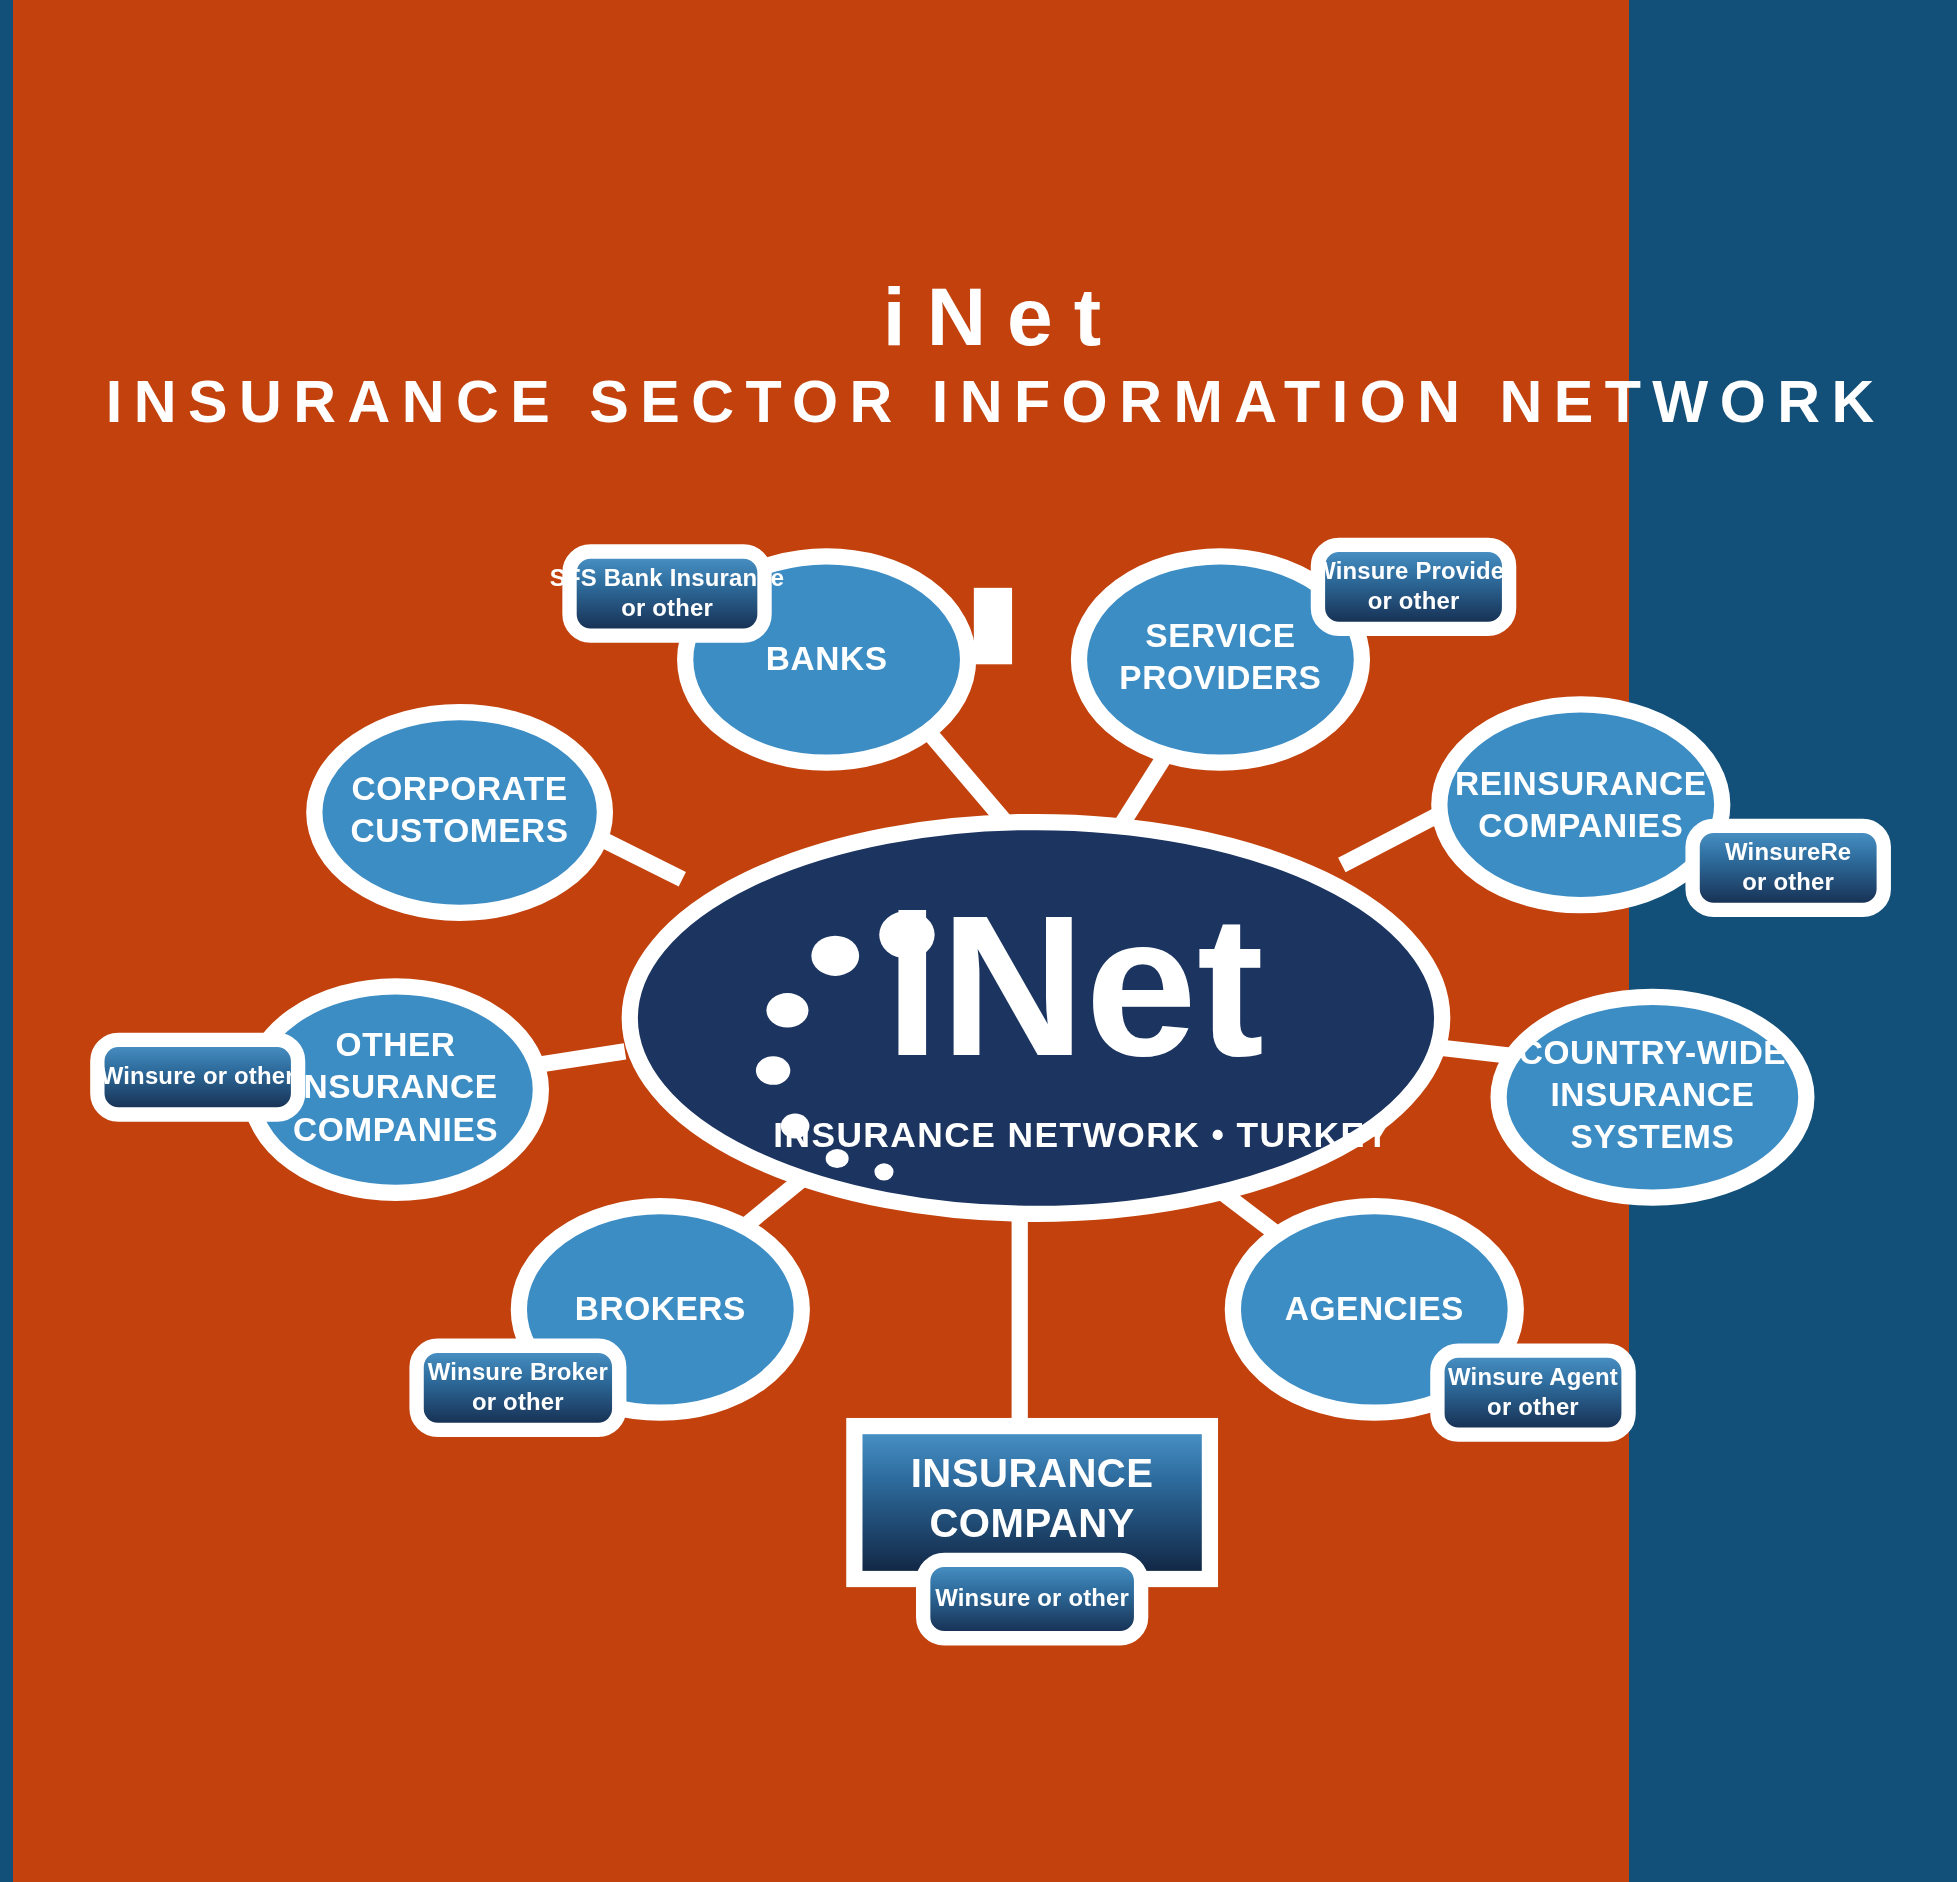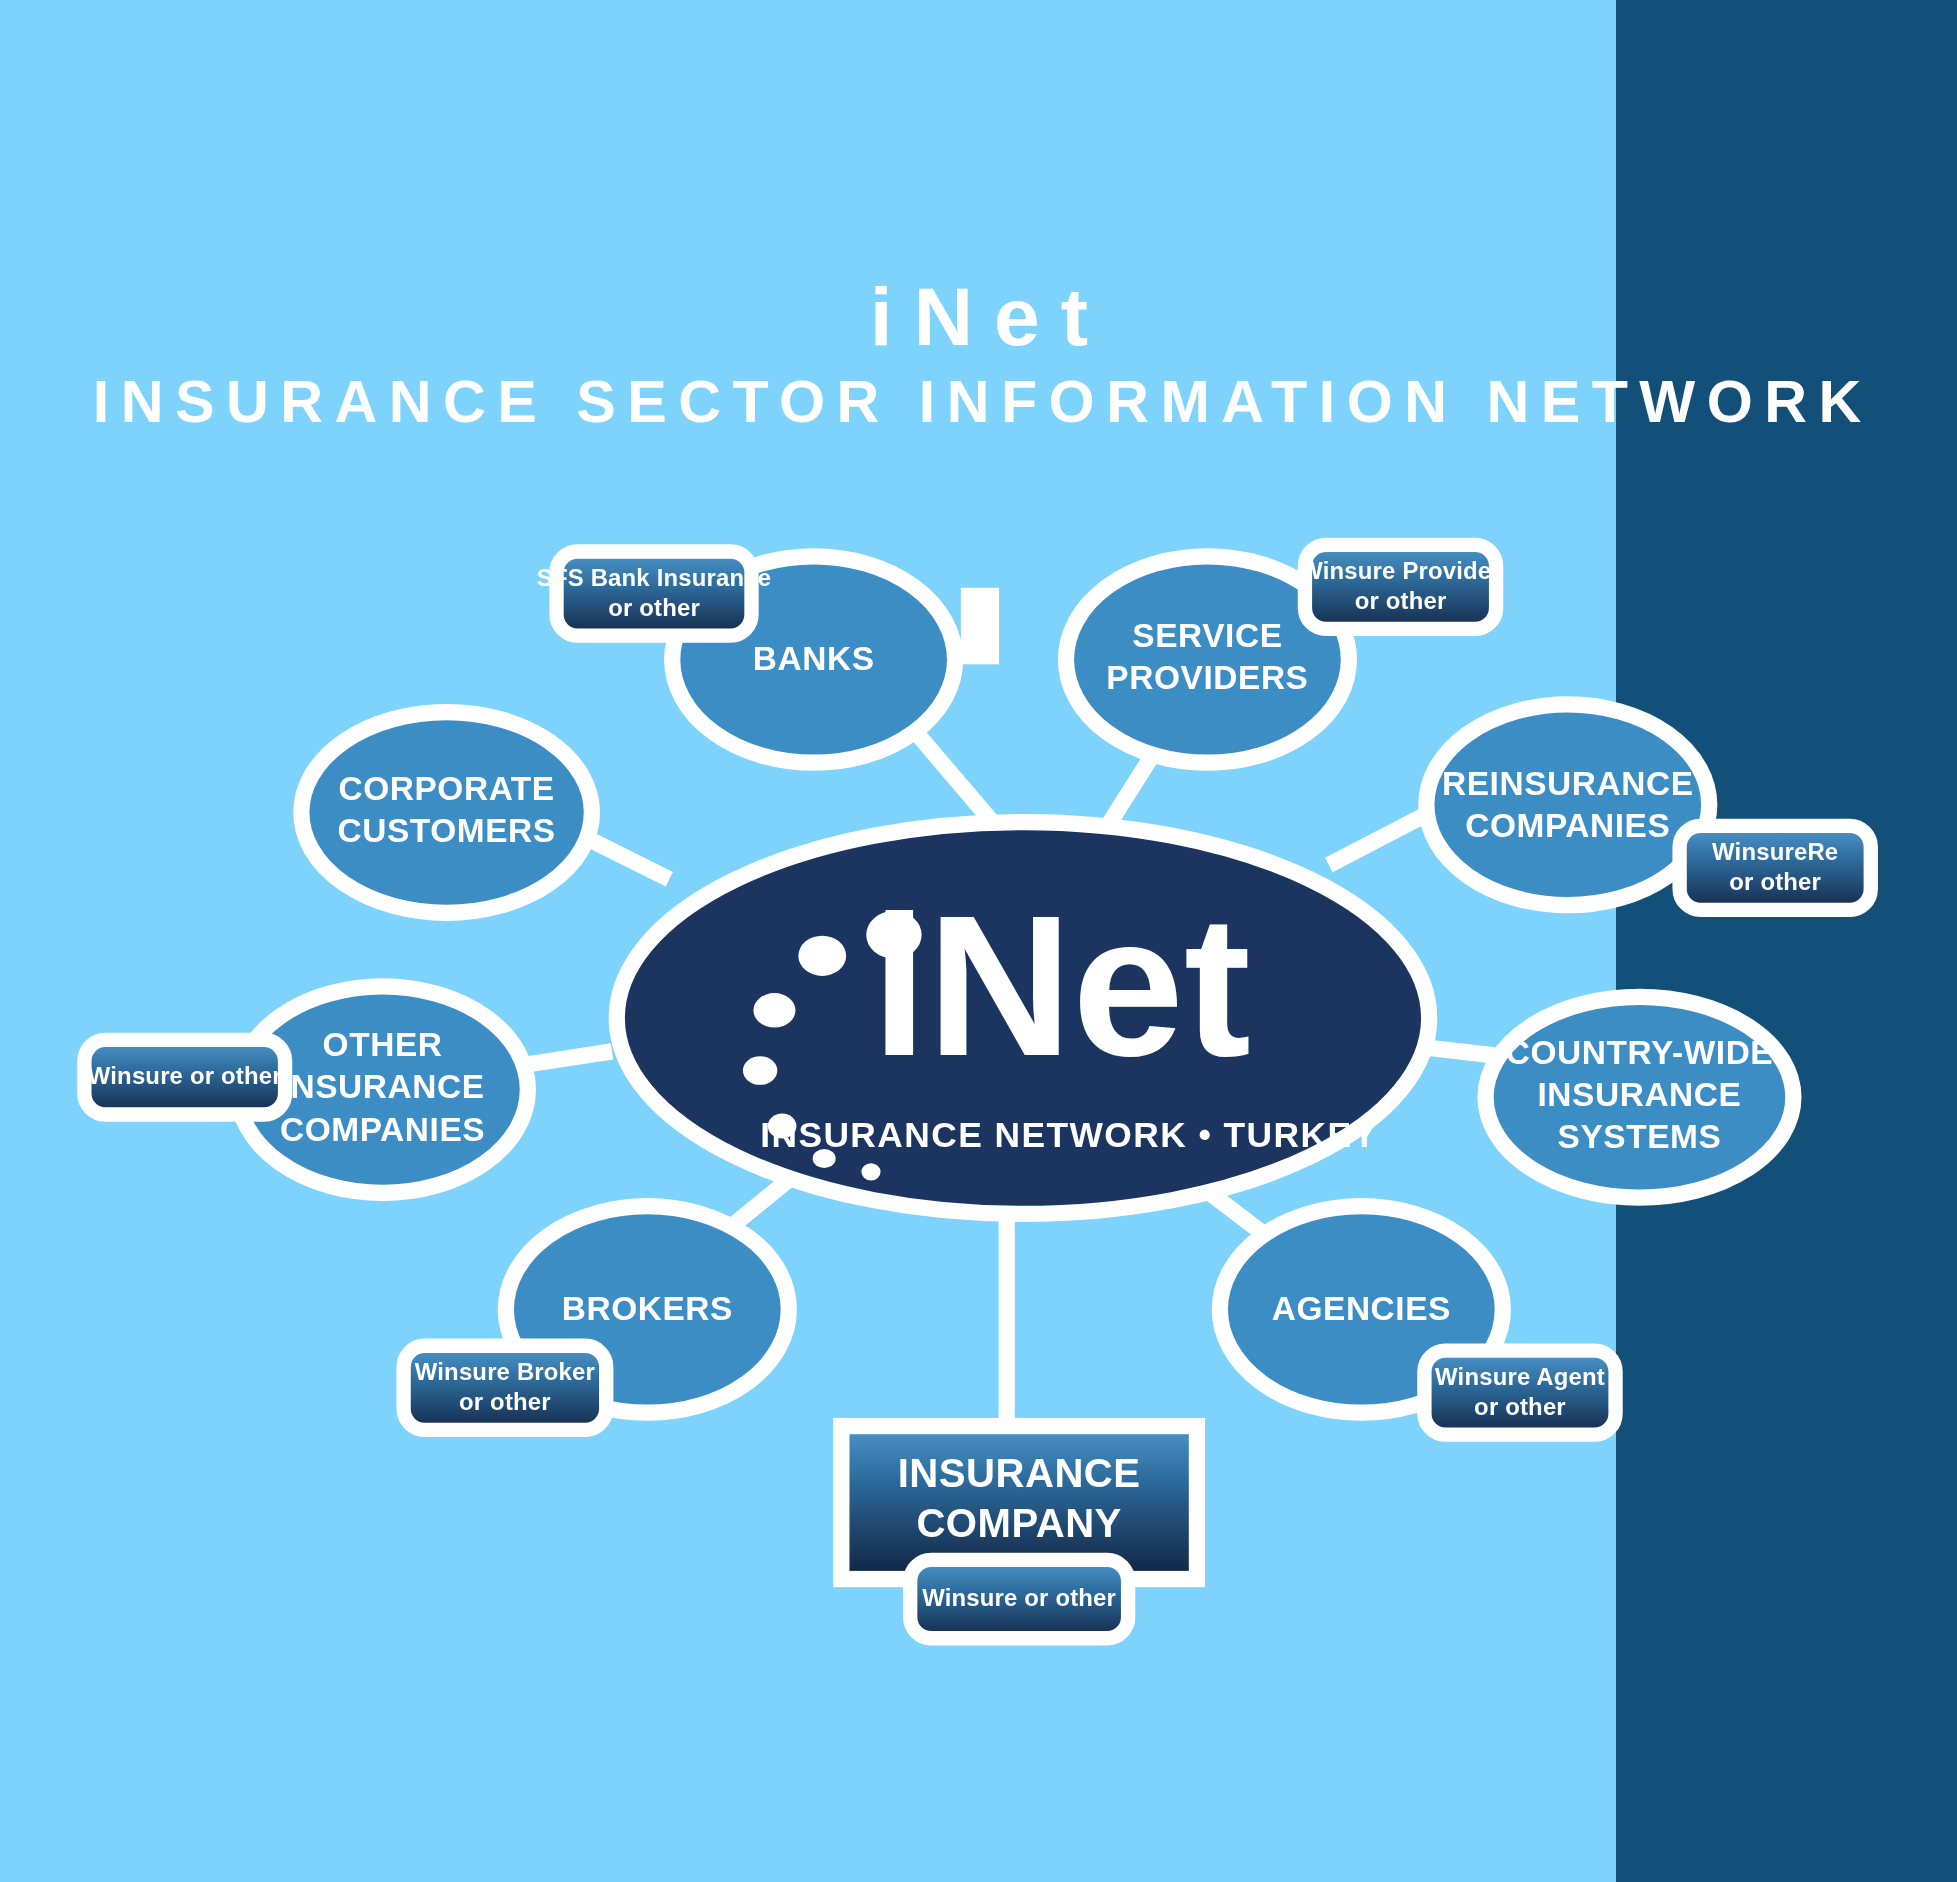--- a/index.html
+++ b/index.html
@@ -7,21 +7,22 @@
     background: #125079;
   }
   body {
     width: 1958px; height: 1882px;
     font-family: "Liberation Sans", sans-serif;
     overflow: hidden;
   }
   #stage {
     position: relative;
     width: 1616px; height: 1882px;
-    background: #7dd3fc;
+    background: #c2410c;
+    margin-left: 13px;
   }
   #stage > svg { position: absolute; top: 0; left: 0; }
 
   .ttl, .sub, .nodelabel, .taglabel, .rectlabel {
     fill: #ffffff;
     font-family: "Liberation Sans", sans-serif;
     font-weight: bold;
     text-anchor: middle;
     dominant-baseline: middle;
   }

